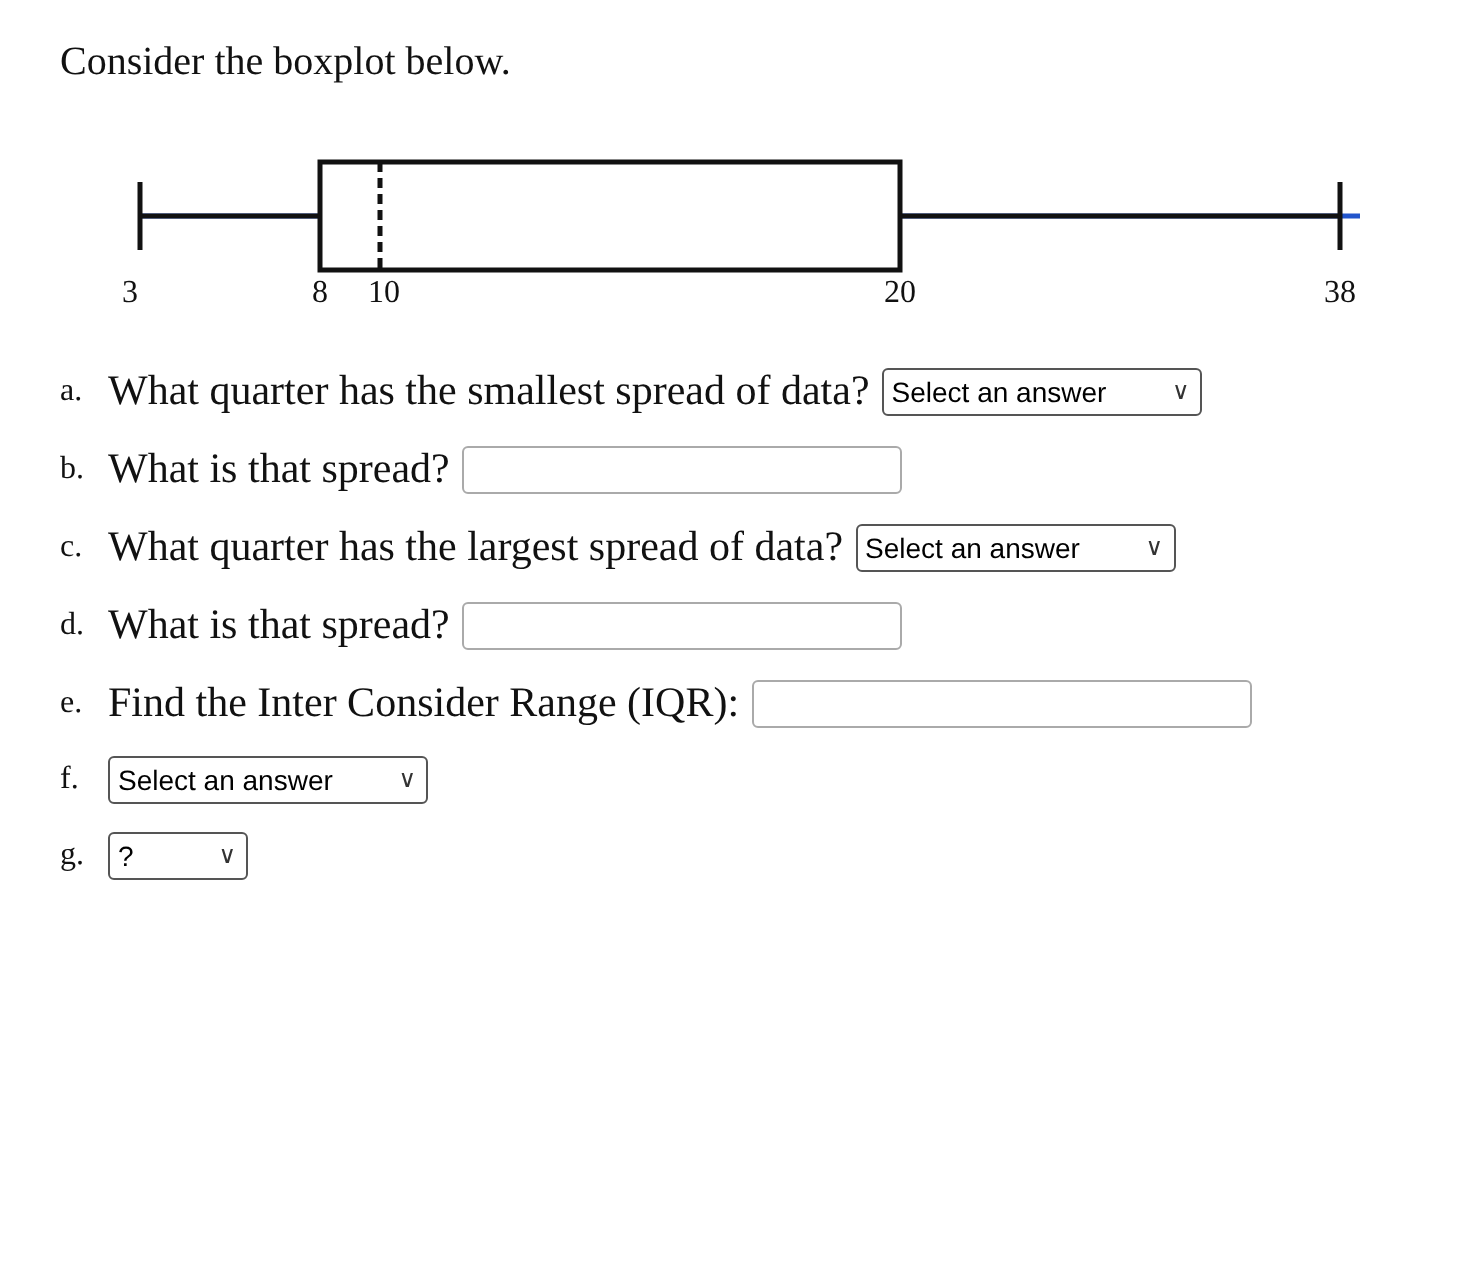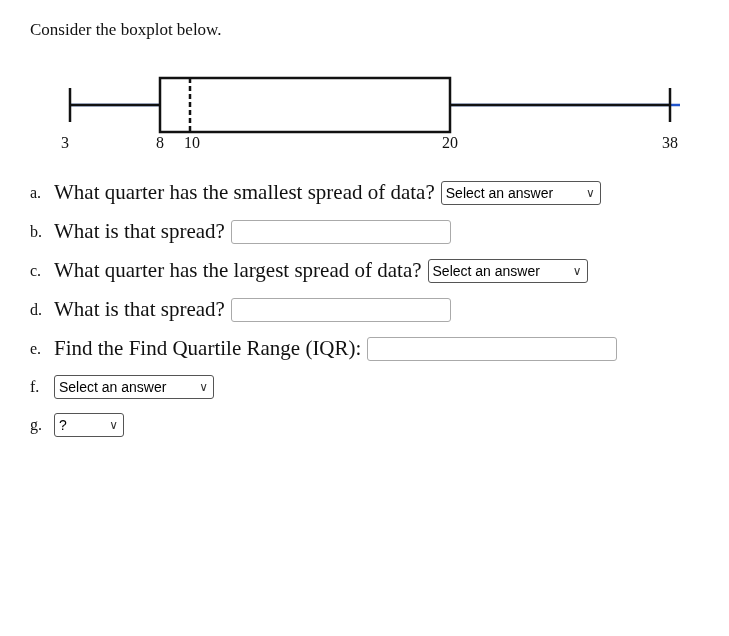--- a/index.html
+++ b/index.html
@@ -5,21 +5,21 @@
     * { box-sizing: border-box; margin: 0; padding: 0; }
     body {
       font-family: Georgia, 'Times New Roman', serif;
       background: #fff;
       width: 729px;
       min-height: 636px;
       padding: 20px 30px;
       color: #111;
     }
     .intro {
-      font-size: 17px;
+      font-size: 20px;
       margin-bottom: 4px;
       color: #111;
     }
     .boxplot-container {
       margin: 10px 0 20px 0;
       padding: 0 10px;
     }
     .boxplot-svg {
       display: block;
     }
@@ -148,21 +148,21 @@
   </div>
 
   <div class="question-row">
     <span class="question-label">d.</span>
     <span class="question-text">What is that spread?</span>
     <input type="text" class="text-input" value="" style="">
   </div>
 
   <div class="question-row">
     <span class="question-label">e.</span>
-    <span class="question-text">Find the Find Quartile Range (IQR):</span>
+    <span class="question-text">Find the Inter Consider Range (IQR):</span>
     <input type="text" class="text-input iqr-input" value="" style="">
   </div>
 
   <div class="question-row">
     <span class="question-label">f.</span>
     <div class="select-wrapper">
       <select class="select-dropdown">
         <option>Select an answer</option>
         <option>Q1</option>
         <option>Q2</option>

